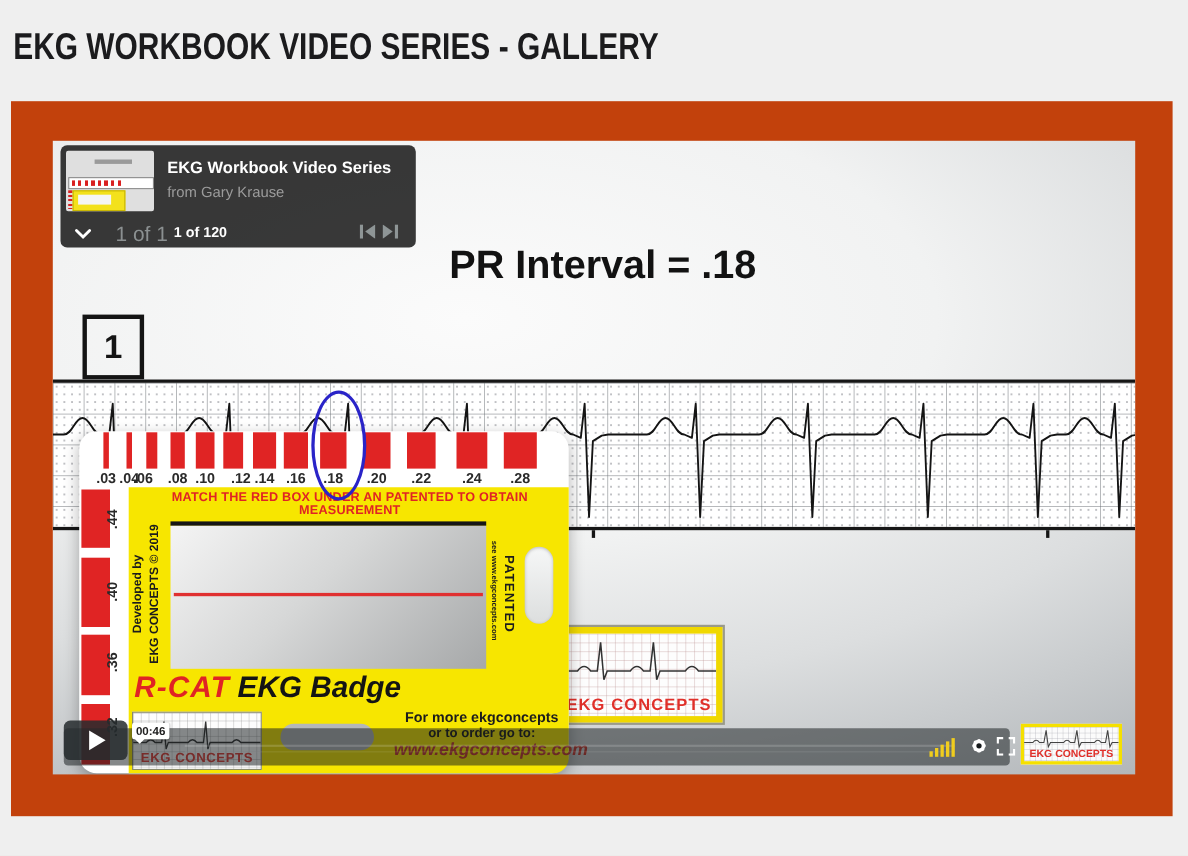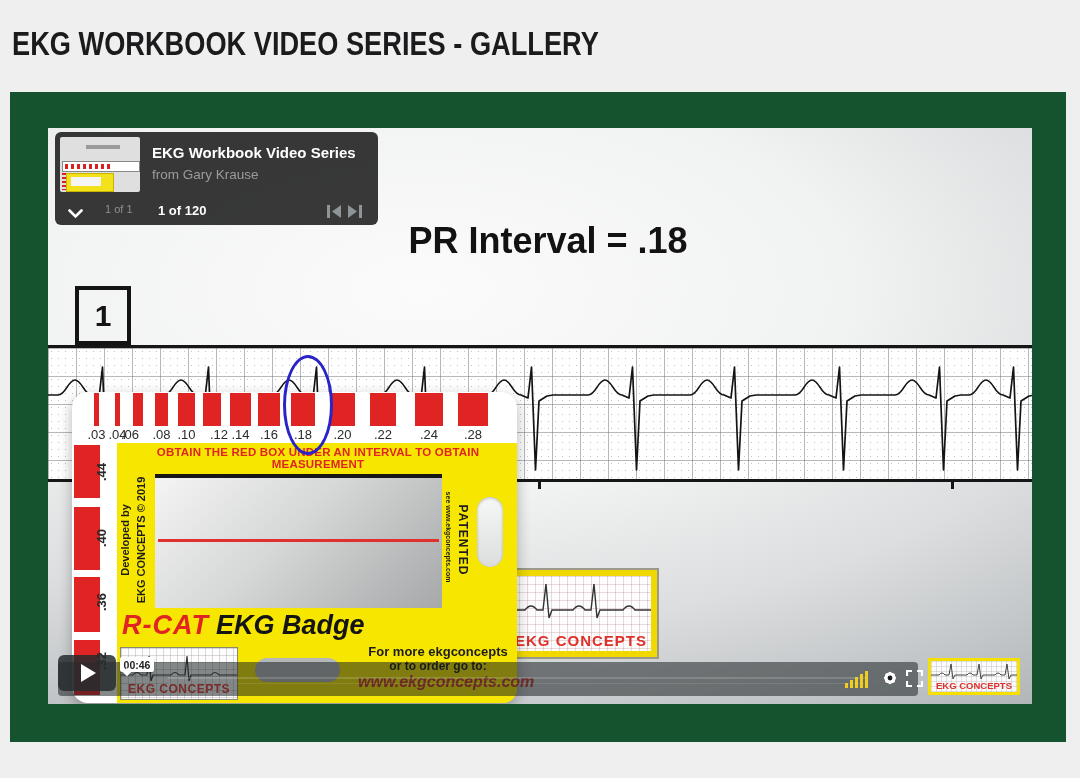--- a/index.html
+++ b/index.html
@@ -1,37 +1,37 @@
 <!DOCTYPE html>
 <html><head>
 <meta charset="utf-8">
 <style>
   html,body{margin:0;padding:0;background:#efefef;font-family:"Liberation Sans",sans-serif;}
   .stage{position:relative;width:1080px;height:778px;background:#efefef;overflow:hidden;}
   .page-title{position:absolute;left:12px;top:24px;font-size:34px;font-weight:bold;color:#1b1b1d;
     transform:scaleX(.8);transform-origin:left center;white-space:nowrap;letter-spacing:0;}
-  .panel{position:absolute;left:10px;top:92px;width:1056px;height:650px;background:#14532d;}
+  .panel{position:absolute;left:10px;top:92px;width:1056px;height:650px;background:#c2410c;}
   .video{position:absolute;left:38px;top:36px;width:984px;height:576px;overflow:hidden;
     background:radial-gradient(115% 95% at 38% 28%, #fbfbfb 0%, #f1f2f2 38%, #dcdedf 62%, #b6babd 90%, #aaaeb1 100%);}
 
   
   .hdr{position:absolute;left:7px;top:4px;width:323px;height:93px;background:rgba(14,14,14,.82);
     border-radius:6px;z-index:11;}
   .hdr-thumb{position:absolute;left:5px;top:5px;width:80px;height:55px;background:#dfdfdf;overflow:hidden;border-radius:2px;}
   .tn-strip{position:absolute;left:2px;top:24px;width:76px;height:9px;background:#fff;border:1px solid #888;
     background-image:repeating-linear-gradient(90deg,#d92020 0 3px,transparent 3px 6px);background-size:60% 60%;background-repeat:no-repeat;background-position:2px 2px;}
   .tn-text{position:absolute;left:26px;top:8px;width:34px;height:4px;background:#9a9a9a;}
   .tn-badge{position:absolute;left:6px;top:36px;width:46px;height:17px;background:#f3e11c;border:1px solid #c7b400;}
   .tn-badge-in{position:absolute;left:4px;top:3px;width:30px;height:9px;background:#f5f5f5;}
   .tn-dots{position:absolute;left:2px;top:36px;width:4px;height:17px;background:repeating-linear-gradient(#d92020 0 2px,transparent 2px 4px);}
   .hdr-title{position:absolute;left:97px;top:12px;font-size:15px;font-weight:bold;color:#ffffff;}
   .hdr-byline{position:absolute;left:97px;top:35px;font-size:13.5px;color:#9b9b9b;}
   .hdr-row{position:absolute;left:0;top:68px;width:100%;height:25px;}
   .chev{position:absolute;left:13px;top:5px;cursor:pointer;}
-  .count-muted{position:absolute;left:50px;top:3px;font-size:11px;color:#8b9091;}
+  .count-muted{position:absolute;left:50px;top:3px;font-size:19px;color:#8b9091;}
   .count{position:absolute;left:103px;top:3px;font-size:13px;font-weight:bold;color:#ffffff;}
   .skip{position:absolute;top:4px;cursor:pointer;}
   .skip.prev{left:272px;} .skip.next{left:292px;}
 
   
   .pr-heading{position:absolute;left:300px;top:92px;width:400px;text-align:center;font-size:36px;
     font-weight:bold;color:#121212;z-index:2;}
   .num-box{position:absolute;left:27px;top:158px;width:48px;height:51px;border:4px solid #141414;
     z-index:2;display:flex;align-items:center;justify-content:center;font-size:30px;font-weight:bold;color:#141414;}
 
@@ -50,21 +50,21 @@
     border-radius:50%;z-index:6;}
 
   
   .card{position:absolute;left:24px;top:264px;width:445px;height:311px;background:#ffffff;
     border-radius:16px;box-shadow:0 5px 14px rgba(0,0,0,.3);z-index:5;}
   .card-yellow{position:absolute;left:45px;top:51px;width:400px;height:260px;background:#f7e600;
     border-radius:0 0 14px 0;}
   .match{position:absolute;left:50px;top:54px;width:392px;text-align:center;font-size:11.5px;
     font-weight:bold;color:#e02424;letter-spacing:.2px;}
   .int-box{position:absolute;top:1px;background:#e02424;height:33px;}
-  .int-lbl{position:absolute;top:35px;width:30px;text-align:center;font-size:13px;font-weight:normal;color:#2a2a2a;}
+  .int-lbl{position:absolute;top:35px;width:30px;text-align:center;font-size:13px;font-weight:bold;color:#2a2a2a;}
   .side-box{position:absolute;left:2px;width:26px;background:#e02424;}
   .side-lbl{position:absolute;left:14px;width:30px;height:14px;text-align:center;font-size:13px;
     font-weight:bold;color:#2a2a2a;transform:rotate(-90deg);}
   .dev{position:absolute;left:-8px;top:131px;width:140px;height:34px;text-align:center;font-size:11px;
     font-weight:bold;color:#1c1c1c;line-height:16px;transform:rotate(-90deg);}
   .win-topbar{position:absolute;left:83px;top:82px;width:287px;height:4px;background:#161616;}
   .window{position:absolute;left:83px;top:86px;width:287px;height:130px;
     background:linear-gradient(135deg,#f4f4f4 0%,#d6d7d7 45%,#a6a8a9 100%);}
   .redline{position:absolute;left:3px;top:61px;width:281px;height:2.5px;background:#e03030;}
   .see{position:absolute;left:320px;top:140px;width:110px;height:10px;text-align:center;font-size:7px;
@@ -180,21 +180,21 @@
       <div id="ticks">
           <div class="tick" style="left: 67px;"></div>
           <div class="tick" style="left: 490px;"></div>
           <div class="tick" style="left: 903px;"></div>
         </div>
 
       <div class="ellipse"></div>
 
       <div class="card">
         <div class="card-yellow"></div>
-        <div class="match">OBTAIN THE RED BOX UNDER AN INTERVAL TO OBTAIN MEASUREMENT</div>
+        <div class="match">MATCH THE RED BOX UNDER AN PATENTED TO OBTAIN MEASUREMENT</div>
         <div id="intervals">
             <div class="int-box" style="left: 22px; width: 5px;"></div>
             <div class="int-lbl" style="left: 9.5px;">.03</div>
             <div class="int-box" style="left: 43px; width: 5px;"></div>
             <div class="int-lbl" style="left: 30.5px;">.04</div>
             <div class="int-box" style="left: 61px; width: 10px;"></div>
             <div class="int-lbl" style="left: 43px;">.06</div>
             <div class="int-box" style="left: 83px; width: 13px;"></div>
             <div class="int-lbl" style="left: 74.5px;">.08</div>
             <div class="int-box" style="left: 106px; width: 17px;"></div>

